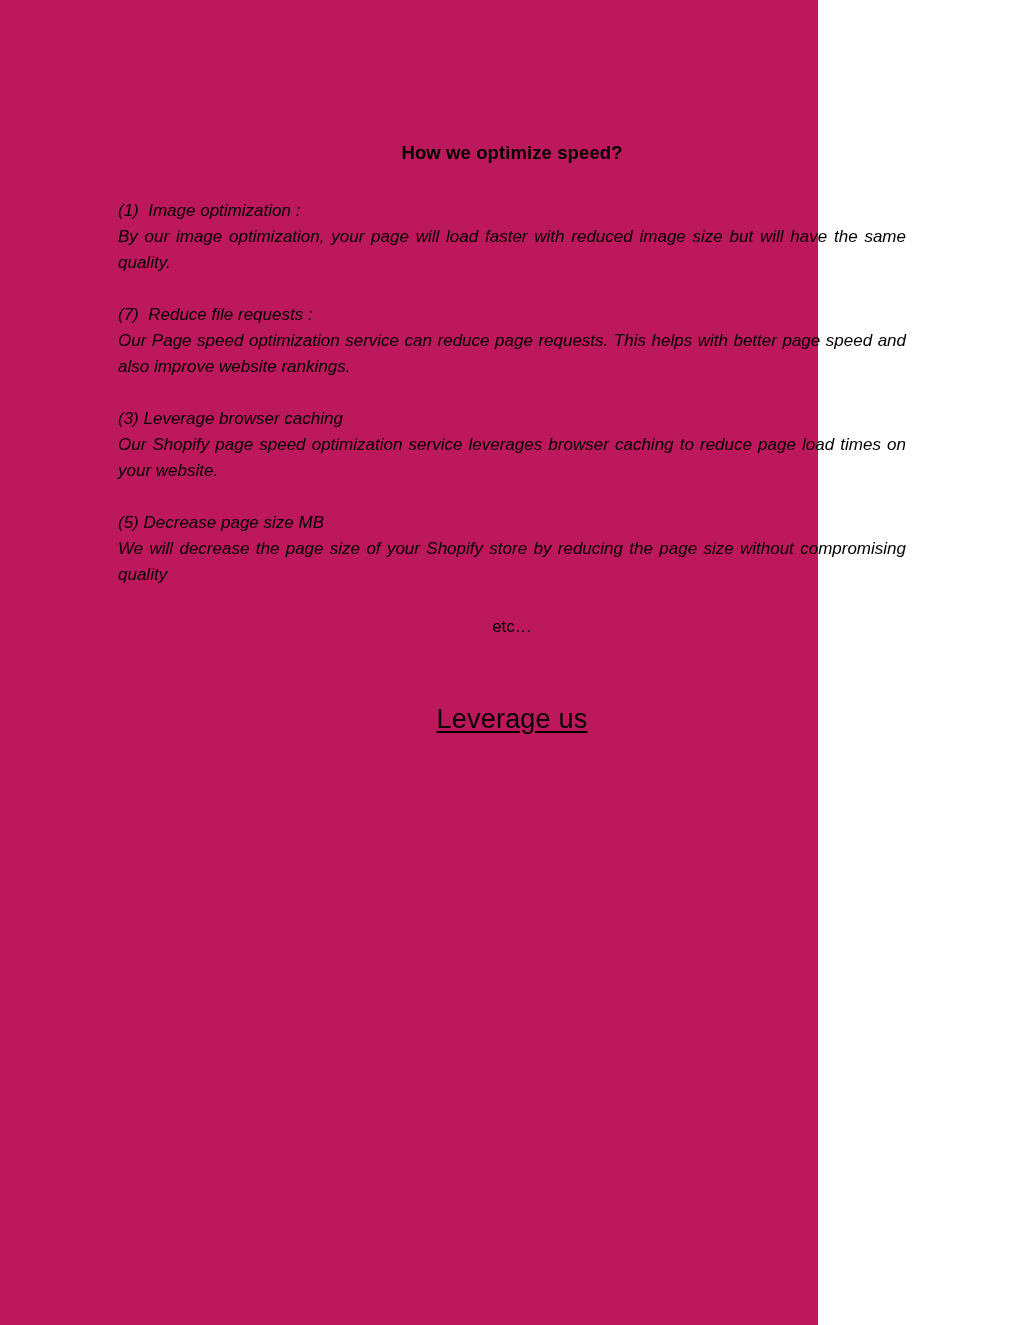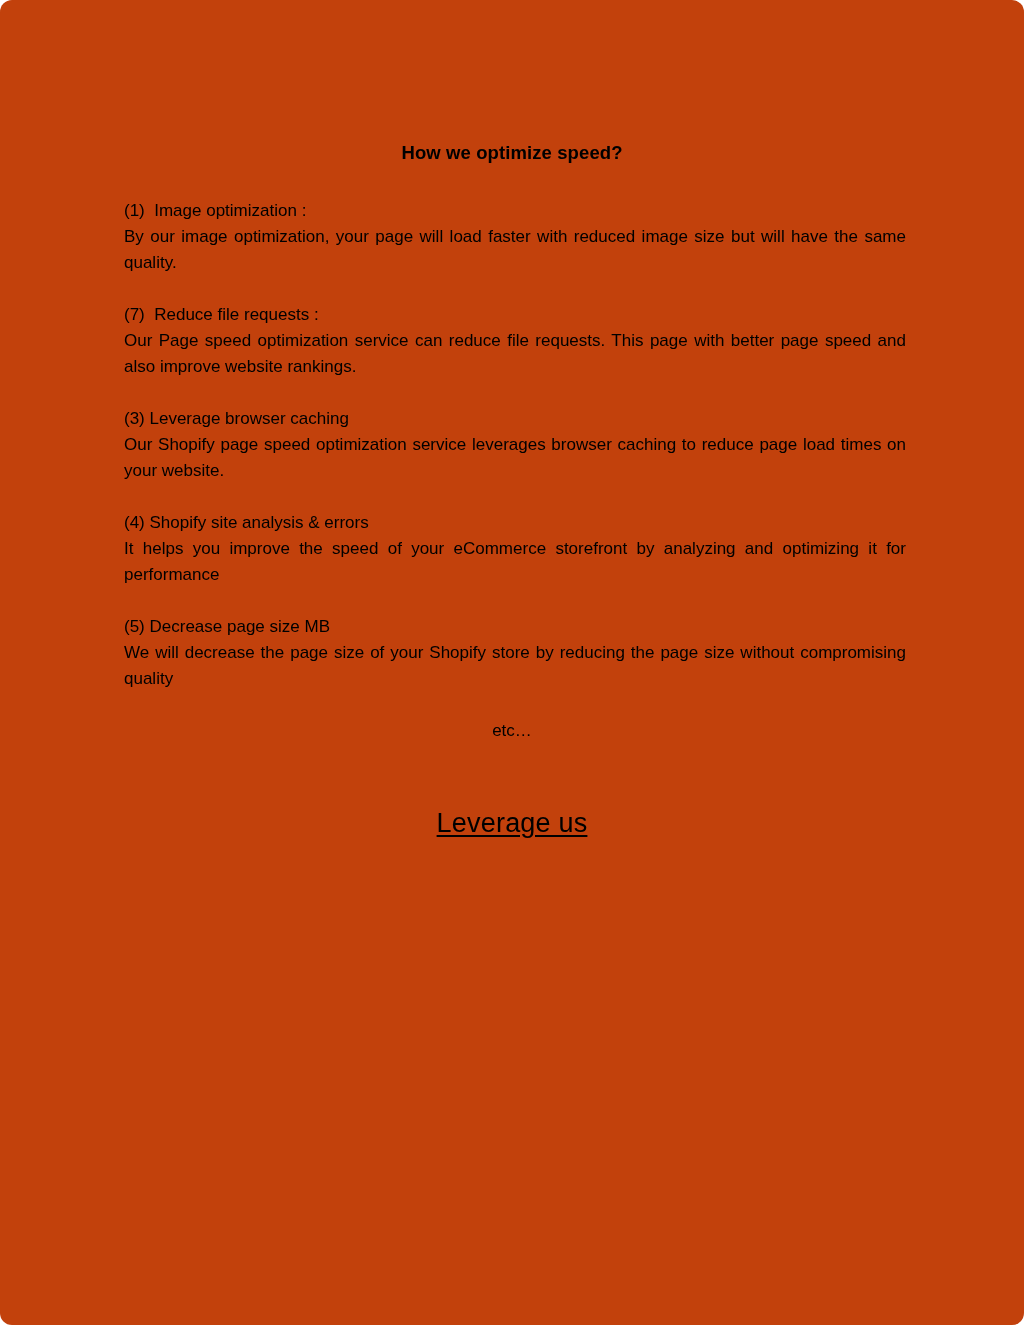--- a/index.html
+++ b/index.html
@@ -9,42 +9,42 @@
   }
   body {
     width: 1024px;
     height: 1325px;
     font-family: "Liberation Sans", sans-serif;
     color: #000000;
     -webkit-font-smoothing: antialiased;
   }
   .page {
     position: relative;
-    width: 1024px;
+    width: 818px;
     height: 1325px;
-    background: #c2410c;
+    background: #be185d;
     box-sizing: border-box;
-    border-radius: 12px;
   }
   .content {
     position: absolute;
     left: 118px;
     top: 140px;
     width: 788px;
   }
   .doc-title {
     font-size: 18.5px;
     font-weight: bold;
     text-align: center;
     line-height: 26px;
     margin: 0 0 32px 0;
     letter-spacing: 0.1px;
   }
   .section {
-    margin: 0 0 26px 6px;
+    margin: 0 0 26px 0;
+    font-style: italic;
   }
   .section-heading {
     font-size: 17px;
     line-height: 26px;
     margin: 0;
     text-align: left;
     white-space: pre-wrap;
   }
   .section-body {
     font-size: 17px;
@@ -83,32 +83,28 @@
 
     <h1 class="doc-title">How we optimize speed?</h1>
 
     <div class="section">
       <p class="section-heading">(1)  Image optimization :</p>
       <p class="section-body">By our image optimization, your page will load faster with reduced image size but will have the same quality.</p>
     </div>
 
     <div class="section">
       <p class="section-heading">(7)  Reduce file requests :</p>
-      <p class="section-body">Our Page speed optimization service can reduce file requests. This page with better page speed and also improve website rankings.</p>
+      <p class="section-body">Our Page speed optimization service can reduce page requests. This helps with better page speed and also improve website rankings.</p>
     </div>
 
     <div class="section">
       <p class="section-heading">(3) Leverage browser caching</p>
       <p class="section-body">Our Shopify page speed optimization service leverages browser caching to reduce page load times on your website.</p>
     </div>
 
-    <div class="section">
-      <p class="section-heading">(4) Shopify site analysis &amp; errors</p>
-      <p class="section-body">It helps you improve the speed of your eCommerce storefront by analyzing and optimizing it for performance</p>
-    </div>
 
     <div class="section">
       <p class="section-heading">(5) Decrease page size MB</p>
       <p class="section-body">We will decrease the page size of your Shopify store by reducing the page size without compromising quality</p>
     </div>
 
 
     <p class="etc">etc…</p>
 
     <div class="contact-wrap">

